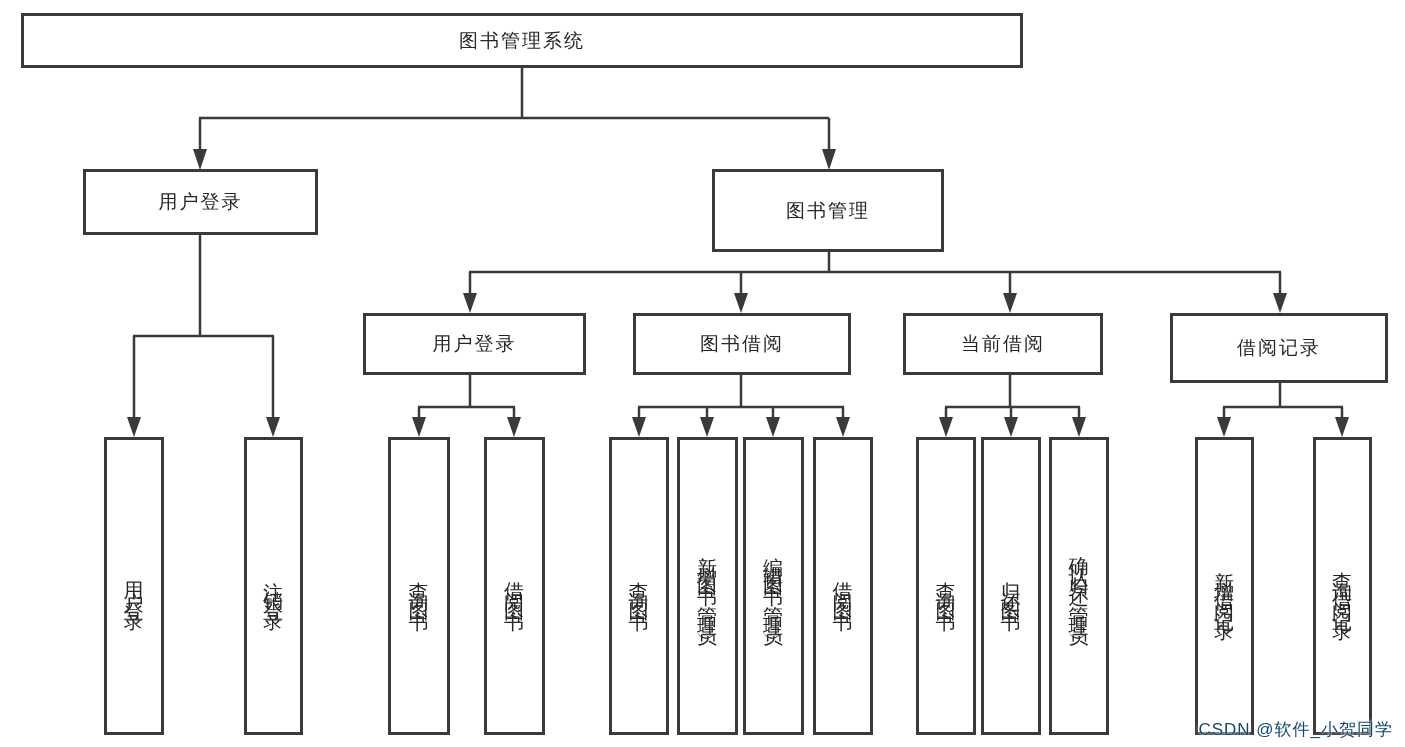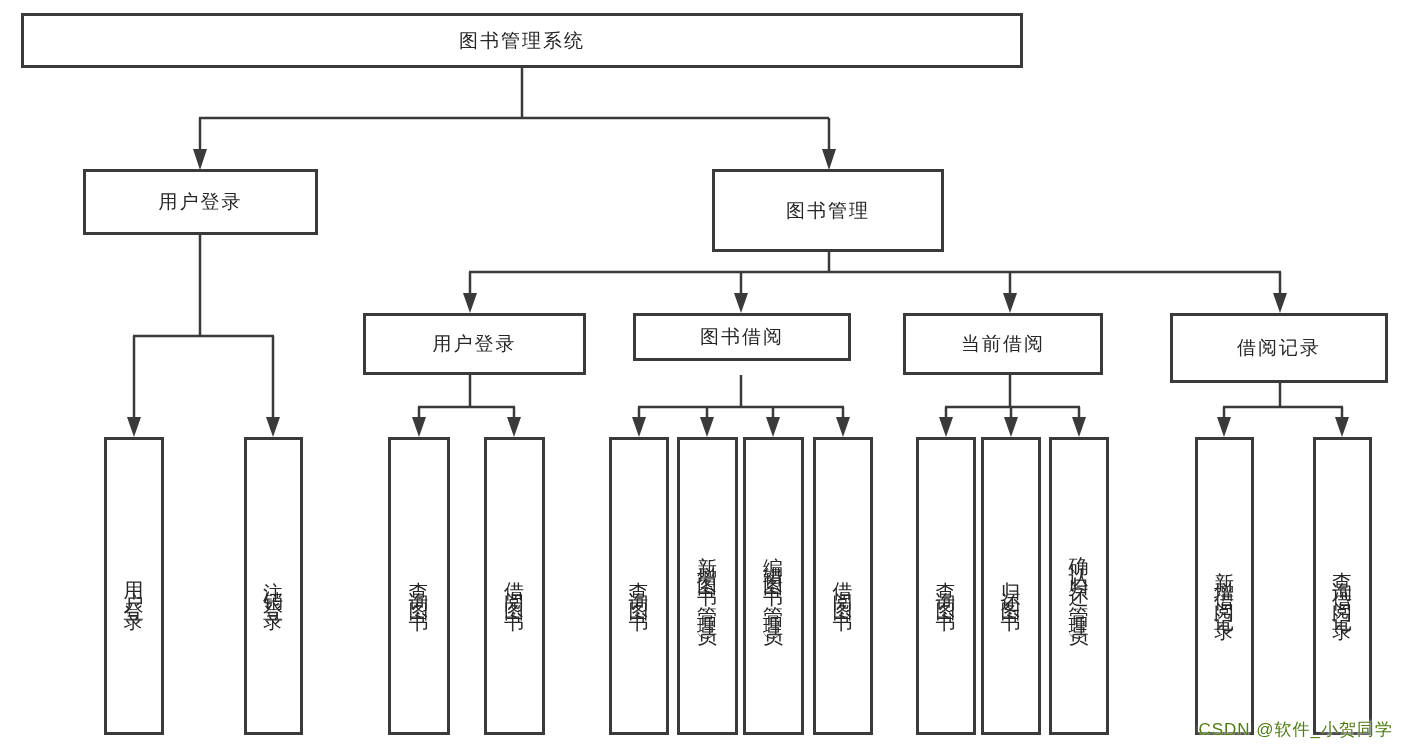--- a/index.html
+++ b/index.html
@@ -13,21 +13,21 @@
     display:flex;align-items:center;justify-content:center;z-index:2;
     font-size:19px;letter-spacing:2px;white-space:nowrap;
   }
   .box .lbl{display:block;}
   .leaf .lbl{
     writing-mode:vertical-rl;text-orientation:mixed;
     font-size:20px;letter-spacing:10px;line-height:1;white-space:nowrap;
   }
   .watermark{
     position:absolute;right:12px;bottom:6px;z-index:3;
-    font-size:17px;letter-spacing:1px;color:#4d7c0f;
+    font-size:17px;letter-spacing:1px;color:#0c4a6e;
     text-shadow:0 0 2px #ffffff,0 0 4px #ffffff;
   }
 </style>
 </head>
 <body>
 
 <div class="stage">
 
   <svg class="connectors" width="1405" height="747" viewBox="0 0 1405 747">
     <g fill="none" stroke="#3a3a3a" stroke-width="2.5">
@@ -102,21 +102,21 @@
   <div class="box" style="left:83px;top:169px;width:235px;height:66px">
     <span class="lbl">用户登录</span>
   </div>
   <div class="box" style="left:712px;top:169px;width:232px;height:83px">
     <span class="lbl">图书管理</span>
   </div>
 
   <div class="box" style="left:363px;top:313px;width:223px;height:62px">
     <span class="lbl">用户登录</span>
   </div>
-  <div class="box" style="left:633px;top:313px;width:218px;height:48px">
+  <div class="box" style="left:633px;top:313px;width:218px;height:62px">
     <span class="lbl">图书借阅</span>
   </div>
   <div class="box" style="left:903px;top:313px;width:200px;height:62px">
     <span class="lbl">当前借阅</span>
   </div>
   <div class="box" style="left:1170px;top:313px;width:218px;height:70px">
     <span class="lbl">借阅记录</span>
   </div>
 
   <div class="box leaf" style="left:104px;top:437px;width:60px;height:298px">

